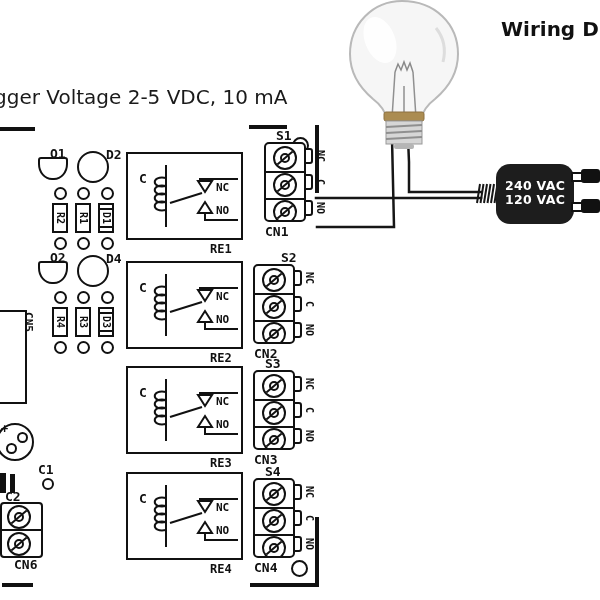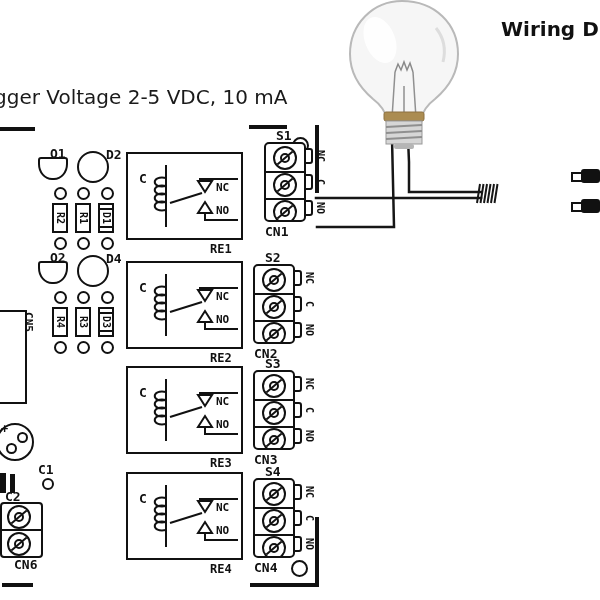--- a/index.html
+++ b/index.html
@@ -205,21 +205,21 @@
     <div class="tab" style="top:6px;"></div>
     <div class="tab" style="top:32px;"></div>
     <div class="tab" style="top:58px;"></div>
     <div class="tlabel" style="top:8px;">NC</div>
     <div class="tlabel" style="top:34px;">C</div>
     <div class="tlabel" style="top:60px;">NO</div>
     <div class="lbl" style="left:1px;top:84px;">CN1</div>
   </div>
 
   <div class="sblock" style="top:264px;">
-    <div class="lbl" style="left:12px;top:-12px;text-align:center;">S2</div>
+    <div class="lbl" style="left:28px;top:-12px;text-align:center;">S2</div>
     <div class="sbody">
       <div class="sdiv" style="top:27px;"></div>
       <div class="sdiv" style="top:54px;"></div>
       <div class="screw" style="left:7px;top:2px;">
           <div class="inner"></div>
           <div class="slot"></div>
         </div>
       <div class="screw" style="left:7px;top:29px;">
           <div class="inner"></div>
           <div class="slot"></div>
@@ -326,18 +326,24 @@
     <ellipse cx="40" cy="40" rx="15" ry="24" fill="#ffffff" opacity="0.9" transform="rotate(-22 40 40)"></ellipse>
     <path d="M96,28 C104,38 106,50 103,62" fill="none" stroke="#dddddd" stroke-width="3"></path>
     <path d="M52,118 L55,72 M76,118 L73,72 M64,118 L64,86" fill="none" stroke="#909090" stroke-width="1.5"></path>
     <path d="M55,72 L58,64 L61,70 L64,62 L67,70 L70,63 L73,72" fill="none" stroke="#8a8a8a" stroke-width="1.5"></path>
     <rect x="44" y="112" width="40" height="9" rx="2" fill="#ab8c51" stroke="#8d7140"></rect>
     <rect x="46" y="121" width="36" height="23" fill="#d6d6d6" stroke="#999999"></rect>
     <path d="M46 127 L82 125 M46 133 L82 131 M46 139 L82 137" stroke="#8f8f8f" stroke-width="2" fill="none"></path>
     <rect x="54" y="144" width="20" height="5" rx="2" fill="#b5b5b5"></rect>
   </svg>
 
+  <div class="pwr-body">
+    <div class="pwr-text">
+      <div>240 VAC</div>
+      <div>120 VAC</div>
+    </div>
+  </div>
   <div class="neck" style="left:571px;top:172px;"></div>
   <div class="neck" style="left:571px;top:202px;"></div>
   <div class="prong" style="left:581px;top:169px;"></div>
   <div class="prong" style="left:581px;top:199px;"></div>
 
 </div>
 
 </body></html>

